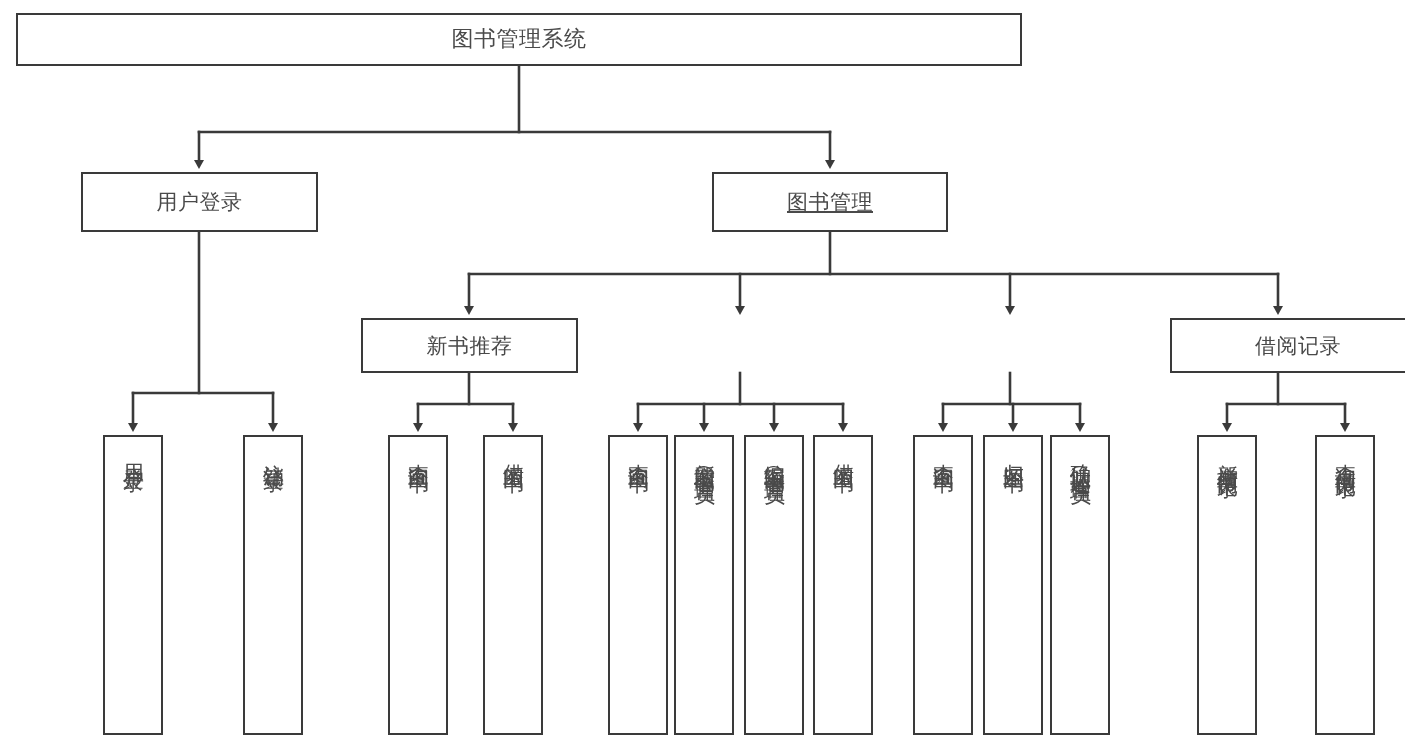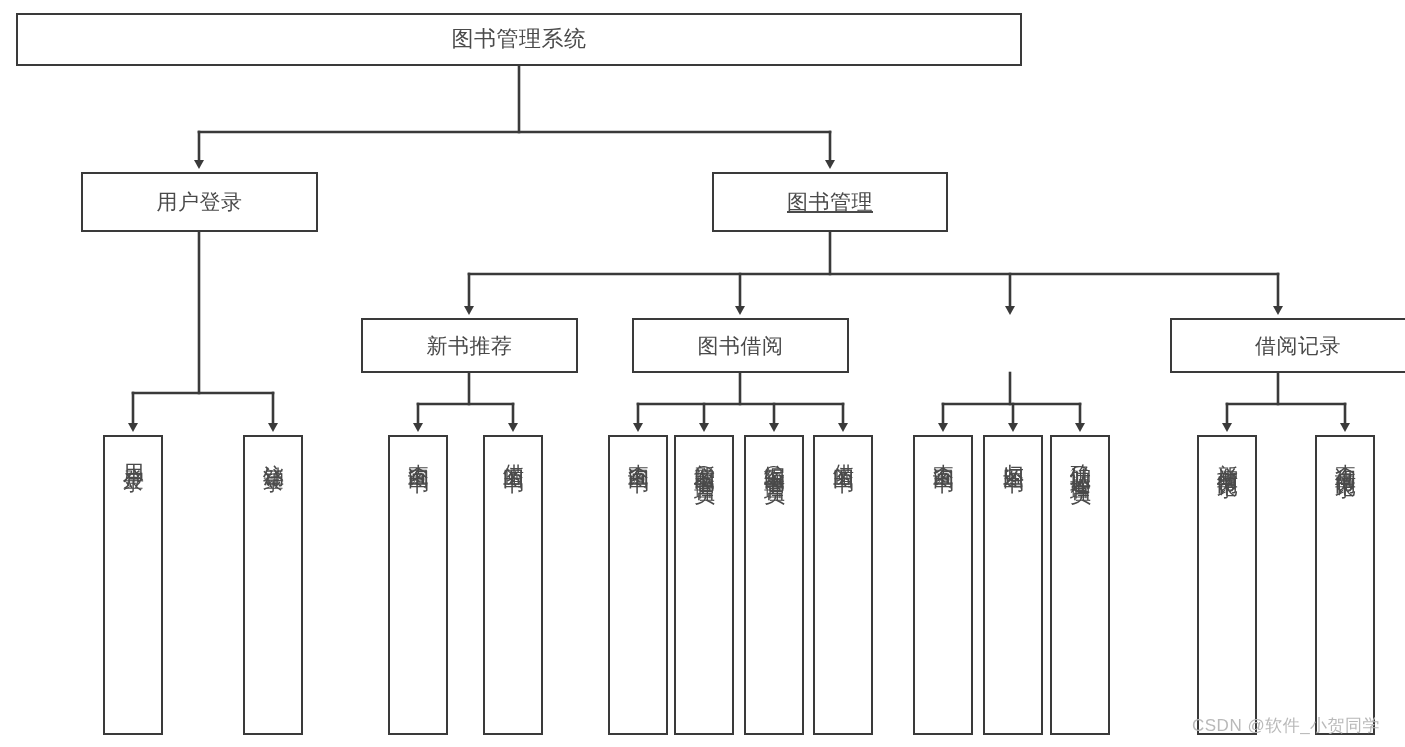--- a/index.html
+++ b/index.html
@@ -145,23 +145,20 @@
   <div class="node h" style="left:81px; top:172px; width:237px; height:60px;">
     <span class="node-label">用户登录</span>
   </div>
   <div class="node h" style="left:712px; top:172px; width:236px; height:60px;text-decoration:underline;">
     <span class="node-label">图书管理</span>
   </div>
 
   <div class="node h" style="left:361px; top:318px; width:217px; height:55px;">
     <span class="node-label">新书推荐</span>
   </div>
-  <div class="node h" style="left:632px; top:318px; width:217px; height:55px;">
-    <span class="node-label">图书借阅</span>
-  </div>
   <div class="node h" style="left:1170px; top:318px; width:256px; height:55px;">
     <span class="node-label">借阅记录</span>
   </div>
 
   <div class="node v" style="left:103px; top:435px; width:60px; height:300px;">
     <span class="node-label">用户登录</span>
   </div>
   <div class="node v" style="left:243px; top:435px; width:60px; height:300px;">
     <span class="node-label">注销登录</span>
   </div>
@@ -196,15 +193,14 @@
     <span class="node-label">确认归还（管理员）</span>
   </div>
 
   <div class="node v" style="left:1197px; top:435px; width:60px; height:300px;">
     <span class="node-label">新增借阅记录</span>
   </div>
   <div class="node v" style="left:1315px; top:435px; width:60px; height:300px;">
     <span class="node-label">查询借阅记录</span>
   </div>
 
-  <div id="watermark">CSDN @软件_小贺同学</div>
 
 </div>
 
 </body></html>

